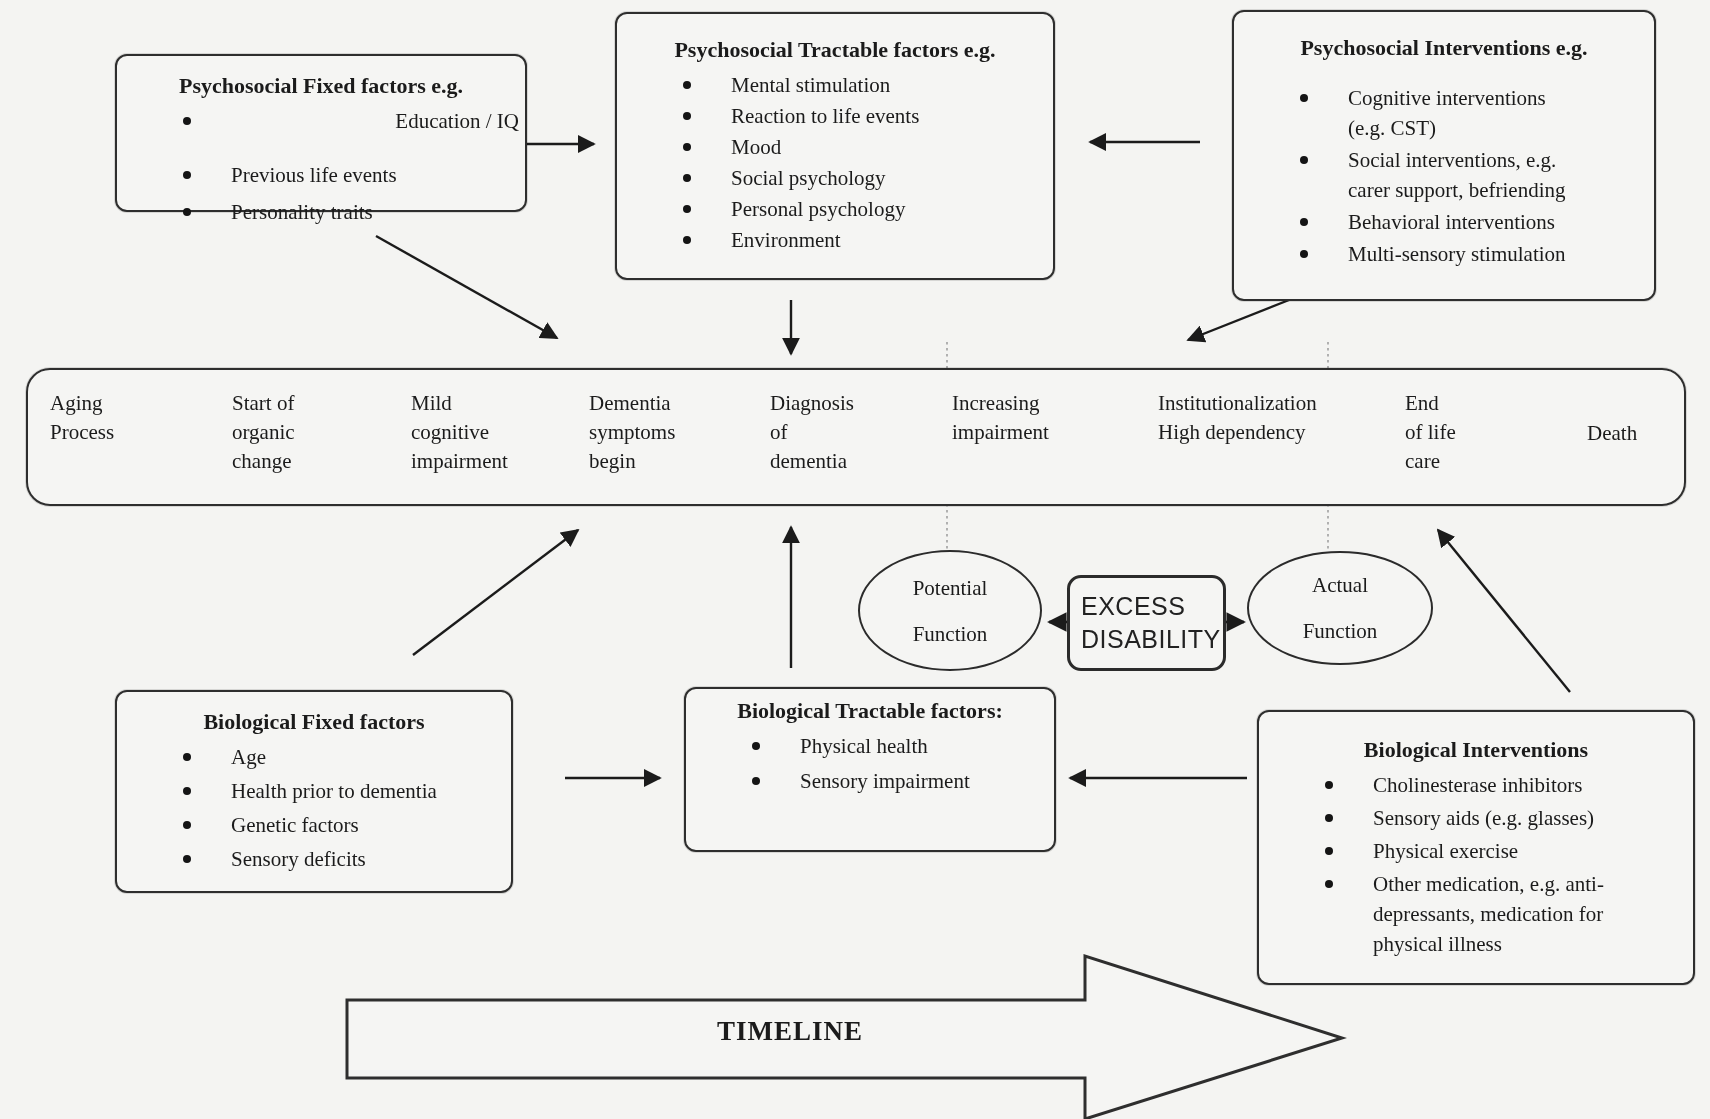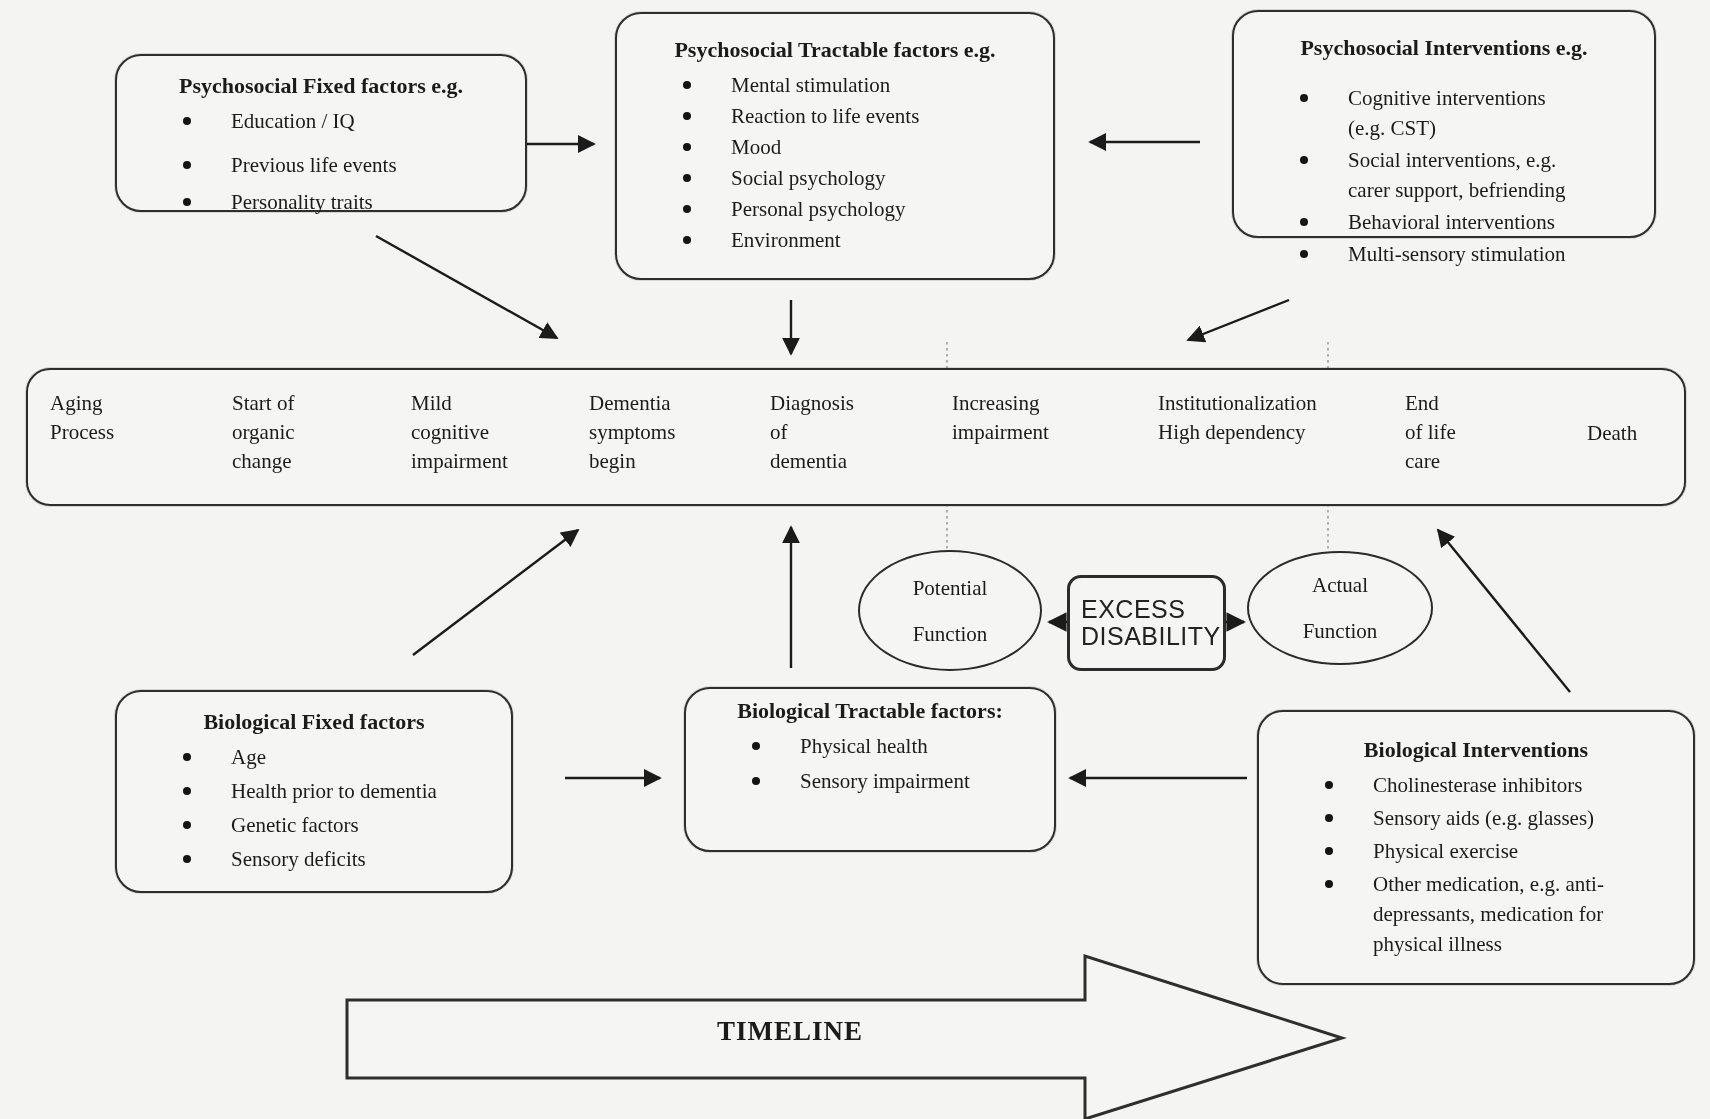--- a/index.html
+++ b/index.html
@@ -3,21 +3,21 @@
 <meta charset="utf-8">
 <style>
   html,body{margin:0;padding:0;background:#e9e9e7;}
   #canvas{
     position:relative;width:1710px;height:1119px;overflow:hidden;
     background:#f4f4f2;color:#1b1b1b;
     font-family:"Liberation Serif","DejaVu Serif",serif;
   }
   .box{
     position:absolute;box-sizing:border-box;
-    border:2px solid #2e2e2e;border-radius:26px;background:#f5f5f3;
+    border:2px solid #2e2e2e;border-radius:12px;background:#f5f5f3;
     box-shadow:0 0 0 1px rgba(0,0,0,.12);
   }
   .box-title{
     text-align:center;font-weight:bold;font-size:22px;line-height:28px;
     margin:0 8px 6px 8px;
   }
   .box ul{margin:0;padding:0 6px 0 64px;list-style:none;}
   .box li{
     position:relative;padding-left:50px;font-size:21px;line-height:30px;
     white-space:pre-line;
@@ -34,21 +34,21 @@
     position:absolute;box-sizing:border-box;border:2px solid #2b2b2b;
     border-radius:50%;background:#f5f5f3;
     display:flex;align-items:center;justify-content:center;text-align:center;
     font-size:21px;line-height:46px;white-space:pre-line;
   }
   .excess{
     position:absolute;box-sizing:border-box;border:3px solid #2b2b2b;
     border-radius:14px;background:#f5f5f3;
     display:flex;align-items:center;
     font-family:"Liberation Sans","DejaVu Sans",sans-serif;
-    font-size:25px;line-height:27px;letter-spacing:.5px;
+    font-size:25px;line-height:33px;letter-spacing:.5px;
     padding-left:11px;white-space:pre-line;color:#222;
   }
   .timeline-label{
     position:absolute;left:655px;top:1016px;width:270px;text-align:center;
     font-weight:bold;font-size:27px;letter-spacing:1px;
   }
   svg.overlay{position:absolute;left:0;top:0;pointer-events:none;}
 </style>
 </head>
 <body>
@@ -104,39 +104,39 @@
   <div class="stage" style="left:1158px;top:389px;">Institutionalization
 High dependency</div>
   <div class="stage" style="left:1405px;top:389px;">End
 of life
 care</div>
   <div class="stage" style="left:1587px;top:419px;">Death</div>
 
   <div class="box" style="left:115px;top:54px;width:412px;height:158px;padding-top:16px;">
     <div class="box-title">Psychosocial Fixed factors e.g.</div>
     <ul>
-        <li style="margin-bottom:14px;"><span class="bullet"></span><span class="li-text">Education / IQ</span></li>
+        <li style="margin-bottom:24px;text-align:right;"><span class="bullet"></span><span class="li-text">Education / IQ</span></li>
         <li style="margin-bottom:7px;"><span class="bullet"></span><span class="li-text">Previous life events</span></li>
         <li style="margin-bottom:7px;"><span class="bullet"></span><span class="li-text">Personality traits</span></li>
       </ul>
   </div>
 
   <div class="box" style="left:615px;top:12px;width:440px;height:268px;padding-top:22px;">
     <div class="box-title">Psychosocial Tractable factors e.g.</div>
     <ul>
         <li style="margin-bottom:1px;"><span class="bullet"></span><span class="li-text">Mental stimulation</span></li>
         <li style="margin-bottom:1px;"><span class="bullet"></span><span class="li-text">Reaction to life events</span></li>
         <li style="margin-bottom:1px;"><span class="bullet"></span><span class="li-text">Mood</span></li>
         <li style="margin-bottom:1px;"><span class="bullet"></span><span class="li-text">Social psychology</span></li>
         <li style="margin-bottom:1px;"><span class="bullet"></span><span class="li-text">Personal psychology</span></li>
         <li style="margin-bottom:1px;"><span class="bullet"></span><span class="li-text">Environment</span></li>
       </ul>
   </div>
 
-  <div class="box" style="left:1232px;top:10px;width:424px;height:228px;padding-top:22px;">
+  <div class="box" style="left:1232px;top:10px;width:424px;height:291px;padding-top:22px;">
     <div class="box-title">Psychosocial Interventions e.g.</div>
     <ul>
         <li style="margin-bottom:2px;margin-top:21px;"><span class="bullet"></span><span class="li-text">Cognitive interventions
 (e.g. CST)</span></li>
         <li style="margin-bottom:2px;"><span class="bullet"></span><span class="li-text">Social interventions, e.g.
 carer support, befriending</span></li>
         <li style="margin-bottom:2px;"><span class="bullet"></span><span class="li-text">Behavioral interventions</span></li>
         <li style="margin-bottom:2px;"><span class="bullet"></span><span class="li-text">Multi-sensory stimulation</span></li>
       </ul>
   </div>

